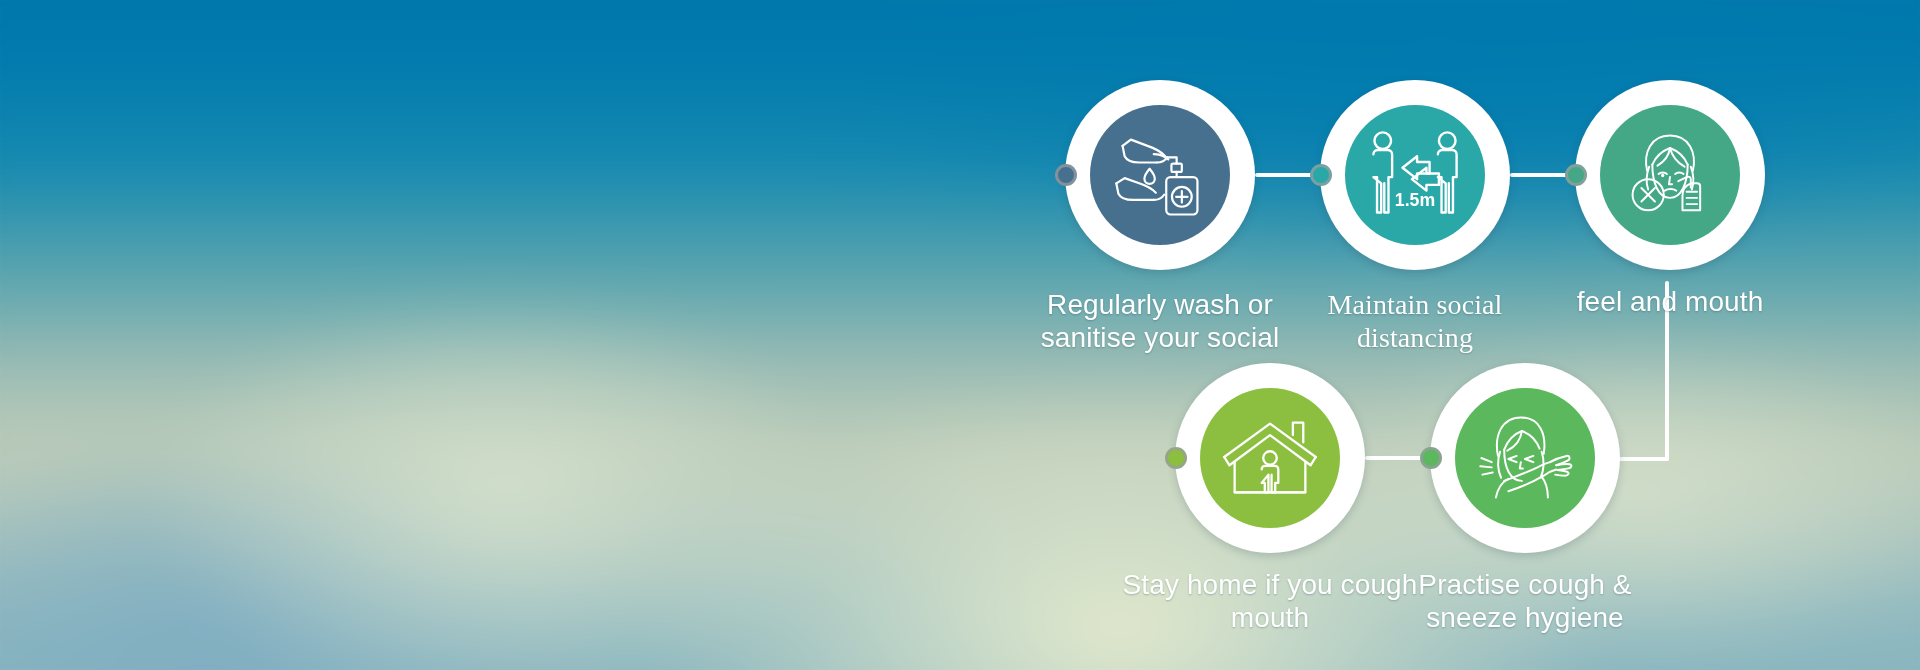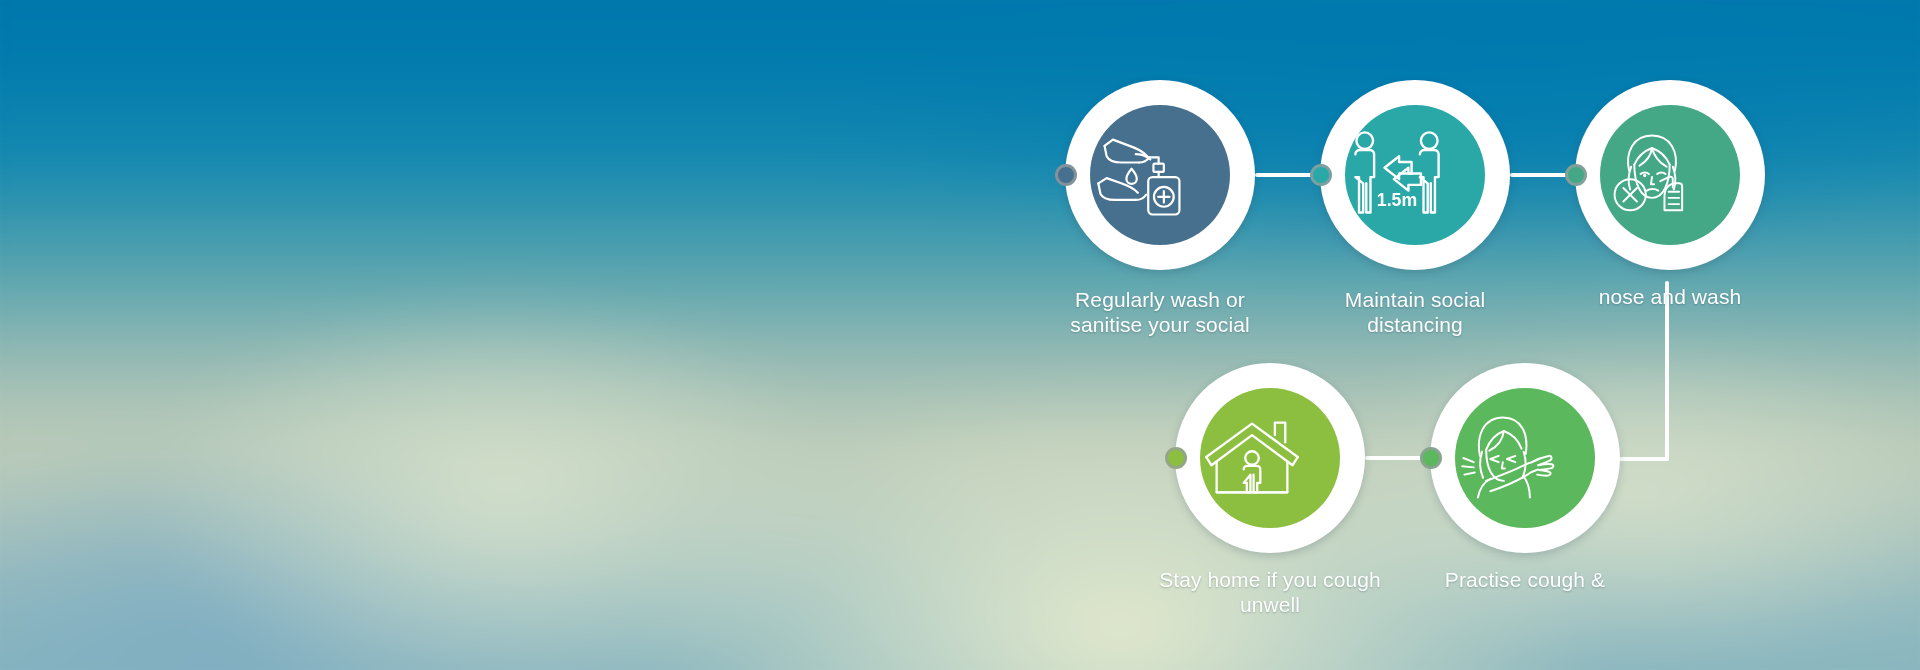--- a/index.html
+++ b/index.html
@@ -49,32 +49,32 @@
   .ring {
     position:absolute; inset:0;
     border-radius:50%;
     background:#ffffff;
     box-shadow:0 3px 9px rgba(40,70,80,.22);
   }
   .disc {
     position:absolute; left:25px; top:25px;
     width:140px; height:140px;
     border-radius:50%;
-    display:flex; align-items:center; 
+    display:flex; align-items:center; justify-content:center;
   }
   .disc svg { width:104px; height:104px; display:block; }
 
   .caption {
     position:absolute;
     transform:translateX(-50%);
     width:300px;
     text-align:center;
     color:#ffffff;
     font-family:"Liberation Sans Narrow","Liberation Sans", sans-serif;
-    font-size:21px;
+    font-size:28px;
     line-height:1.18;
     letter-spacing:.1px;
     text-shadow:0 1px 2px rgba(30,60,70,.30);
     font-stretch:condensed;
   }
 
   
   .dot {
     position:absolute;
     width:22px; height:22px;
@@ -157,21 +157,21 @@
         <circle cx="81" cy="17" r="8"></circle>
         <path d="M72 30 C72 27.5 74 26 76.5 26 L85.5 26 C88 26 90 27.5 90 30 L90 52 L86.5 52 L86.5 86 L82.5 86 L82.5 58 M79.5 58 L79.5 86 L75.5 86 L75.5 52 L72 52 Z"></path>
 
         <path d="M52 32 L38 43 L52 54 L52 48.5 L64 48.5 L64 37.5 L52 37.5 Z"></path>
         <path d="M50 51 L36 62 L50 73 L50 67.5 L62 67.5 L62 56.5 L50 56.5 Z" transform="translate(11,-8) scale(1,1)"></path>
         <text x="50" y="80" text-anchor="middle" font-family="'Liberation Sans Narrow','Liberation Sans',sans-serif" font-size="17" font-weight="700" fill="#ffffff" stroke="none">1.5m</text>
       </svg>
     </div>
   </div>
   <div class="dot" style="left:1321px; top:175px; background:#2aa8a8;"></div>
-  <div class="caption" style="left:1415px; top:288px;">
+  <div class="caption" style="left:1415px; top:288px;font-family:Liberation Serif, serif;">
     <div>Maintain social</div>
     <div>distancing</div>
   </div>
 
   <div class="node" style="left:1670px; top:175px;">
     <div class="ring"></div>
     <div class="disc" style="background:#44a886;">
       <svg viewBox="0 0 100 100" fill="none" stroke="#ffffff" stroke-width="1.9" stroke-linecap="round" stroke-linejoin="round">
 
         <path d="M28 46 C24 28 32 12 50 12 C68 12 76 28 72 46"></path>
@@ -196,21 +196,21 @@
         <path d="M70 58 L76 58 C78 58 79 59.5 79 61 L79 84 L62 84 L62 70 C62 64 65 60 70 58 Z"></path>
         <path d="M66 66 L76 66 M66 72 L76 72 M66 78 L76 78"></path>
 
         <circle cx="29" cy="69" r="15"></circle>
         <path d="M22.5 62.5 L35.5 75.5 M35.5 62.5 L22.5 75.5"></path>
       </svg>
     </div>
   </div>
   <div class="dot" style="left:1576px; top:175px; background:#44a886;"></div>
   <div class="caption" style="left:1670px; top:285px;">
-    <div>nose and wash</div>
+    <div>feel and mouth</div>
   </div>
 
   <div class="node" style="left:1270px; top:458px;">
     <div class="ring"></div>
     <div class="disc" style="background:#8cbf3f;">
       <svg viewBox="0 0 100 100" fill="none" stroke="#ffffff" stroke-width="2.2" stroke-linecap="round" stroke-linejoin="round">
 
         <path d="M6 49 L50 17 L94 49"></path>
         <path d="M6 49 L11 57 L50 28 L89 57 L94 49"></path>
 
@@ -220,21 +220,21 @@
         <path d="M16 83 L84 83"></path>
 
         <circle cx="50" cy="50" r="6.5"></circle>
         <path d="M42 61 C42 58.8 43.6 57.5 45.8 57.5 L54.2 57.5 C56.4 57.5 58 58.8 58 61 L58 74 L55 74 L55 83 L51.5 83 L51.5 66 M48.5 66 L48.5 83 L45 83 L45 74 L42 74 Z"></path>
       </svg>
     </div>
   </div>
   <div class="dot" style="left:1176px; top:458px; background:#8cbf3f;"></div>
   <div class="caption" style="left:1270px; top:568px;">
     <div>Stay home if you cough</div>
-    <div>unwell</div>
+    <div>mouth</div>
   </div>
 
   <div class="node" style="left:1525px; top:458px;">
     <div class="ring"></div>
     <div class="disc" style="background:#5cb85c;">
       <svg viewBox="0 0 100 100" fill="none" stroke="#ffffff" stroke-width="1.9" stroke-linecap="round" stroke-linejoin="round">
 
         <path d="M24 48 C20 28 28 11 46 11 C64 11 71 27 68 46"></path>
         <path d="M30 42 C30 60 36 72 47 72"></path>
 
@@ -259,15 +259,16 @@
         <path d="M81 61.5 C85 62 89 62.5 91 63.5 C93 64.6 91.5 67 88.5 67 C85 67 81.5 66.6 79 66"></path>
 
         <path d="M22 88 C24 78 28 73 34 70"></path>
         <path d="M72 88 C72 80 70 73 66 68"></path>
       </svg>
     </div>
   </div>
   <div class="dot" style="left:1431px; top:458px; background:#5cb85c;"></div>
   <div class="caption" style="left:1525px; top:568px;">
     <div>Practise cough &amp;</div>
+    <div>sneeze hygiene</div>
   </div>
 
 </div>
 
 </body></html>

